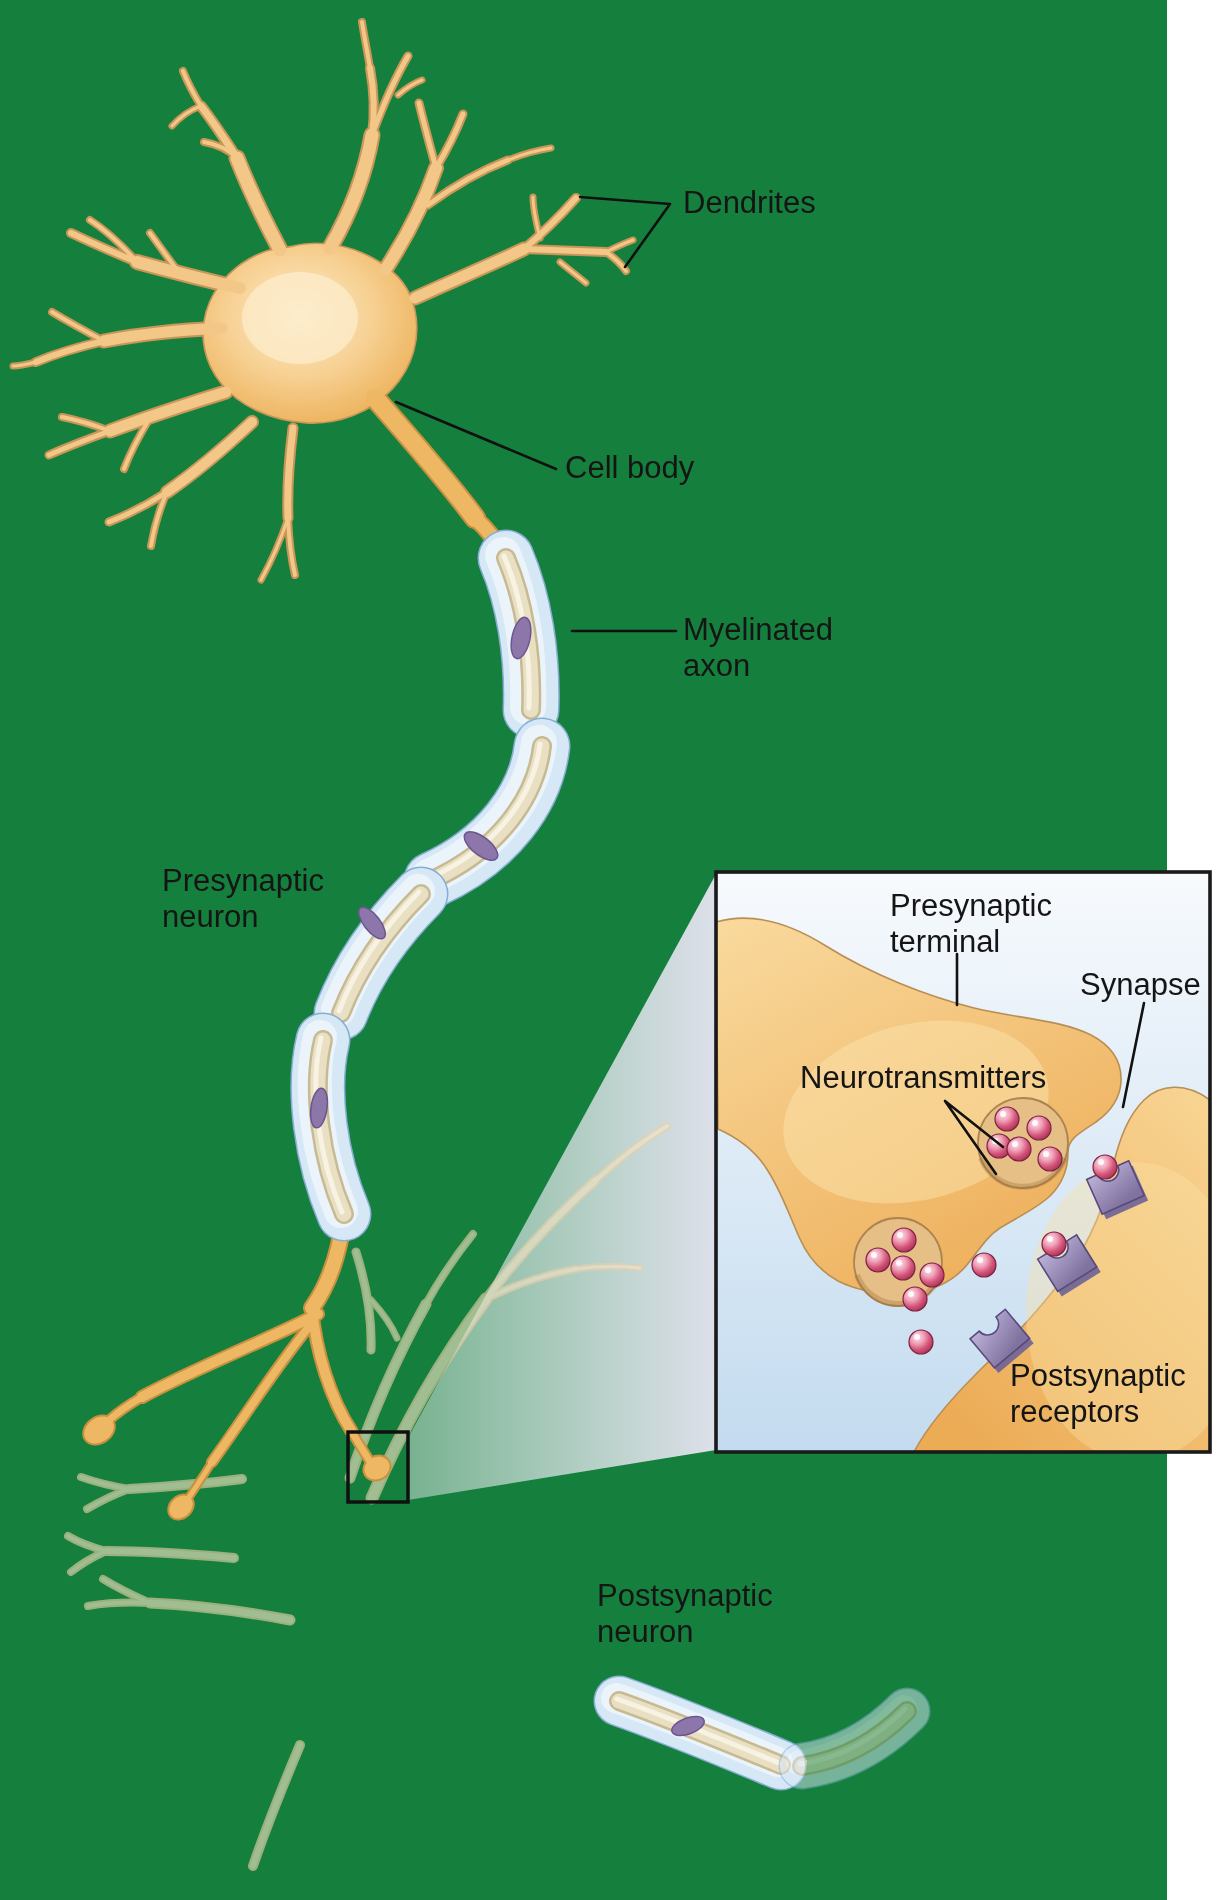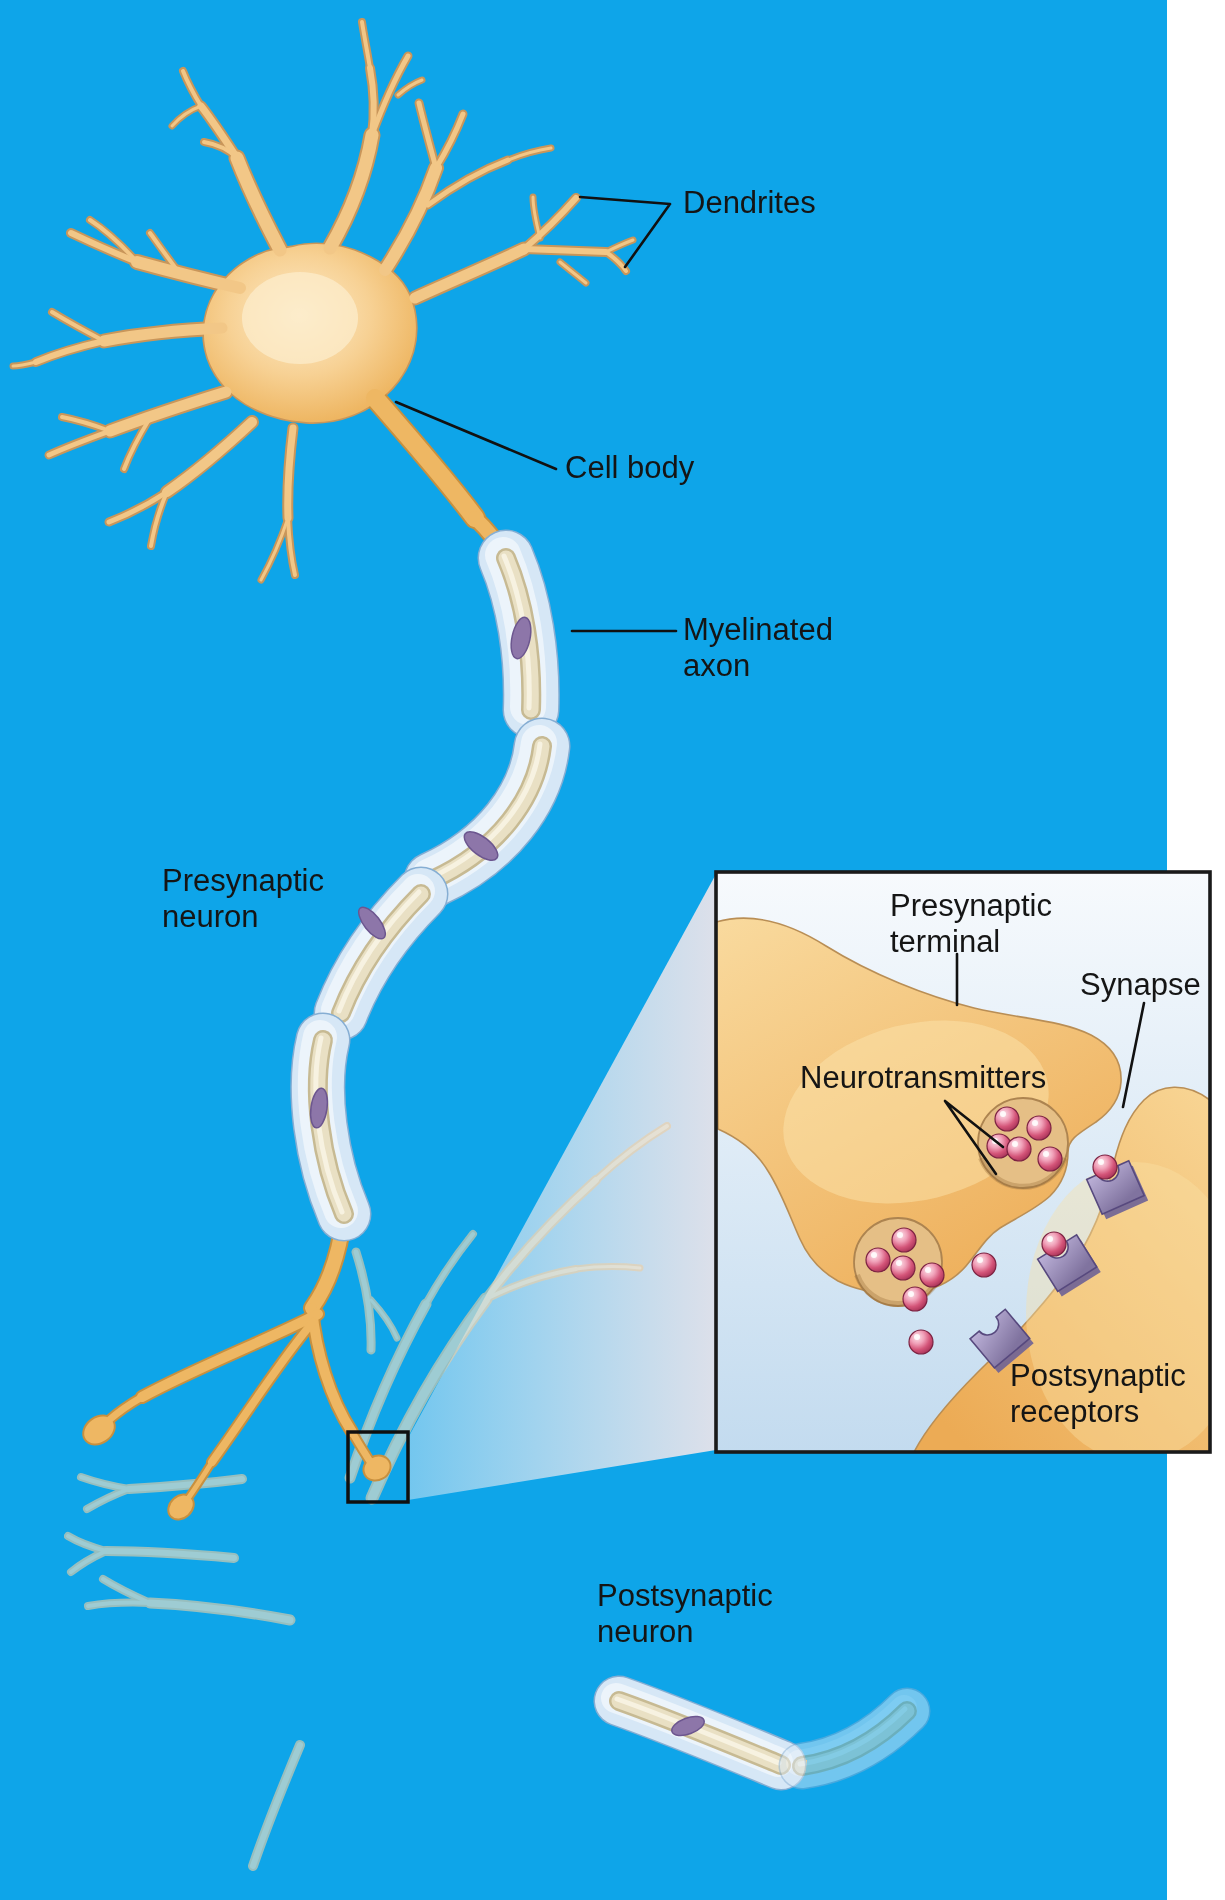--- a/index.html
+++ b/index.html
@@ -1,16 +1,16 @@
 <!DOCTYPE html>
 <html><head>
 <meta charset="utf-8">
 <style>
   html,body{margin:0;padding:0;background:#ffffff;}
-  .stage{width:1167px;height:1900px;position:relative;background:#0ea5e9;}
+  .stage{width:1167px;height:1900px;position:relative;background:#15803d;}
   svg{display:block;}
   text{font-family:"Liberation Sans", sans-serif;font-size:31px;fill:#151515;}
   .leader{stroke:#111;stroke-width:2.6;fill:none;stroke-linecap:round;}
 </style>
 </head>
 <body>
 
 <div class="stage">
 <svg width="1225" height="1900" viewBox="0 0 1225 1900">
   <defs>

